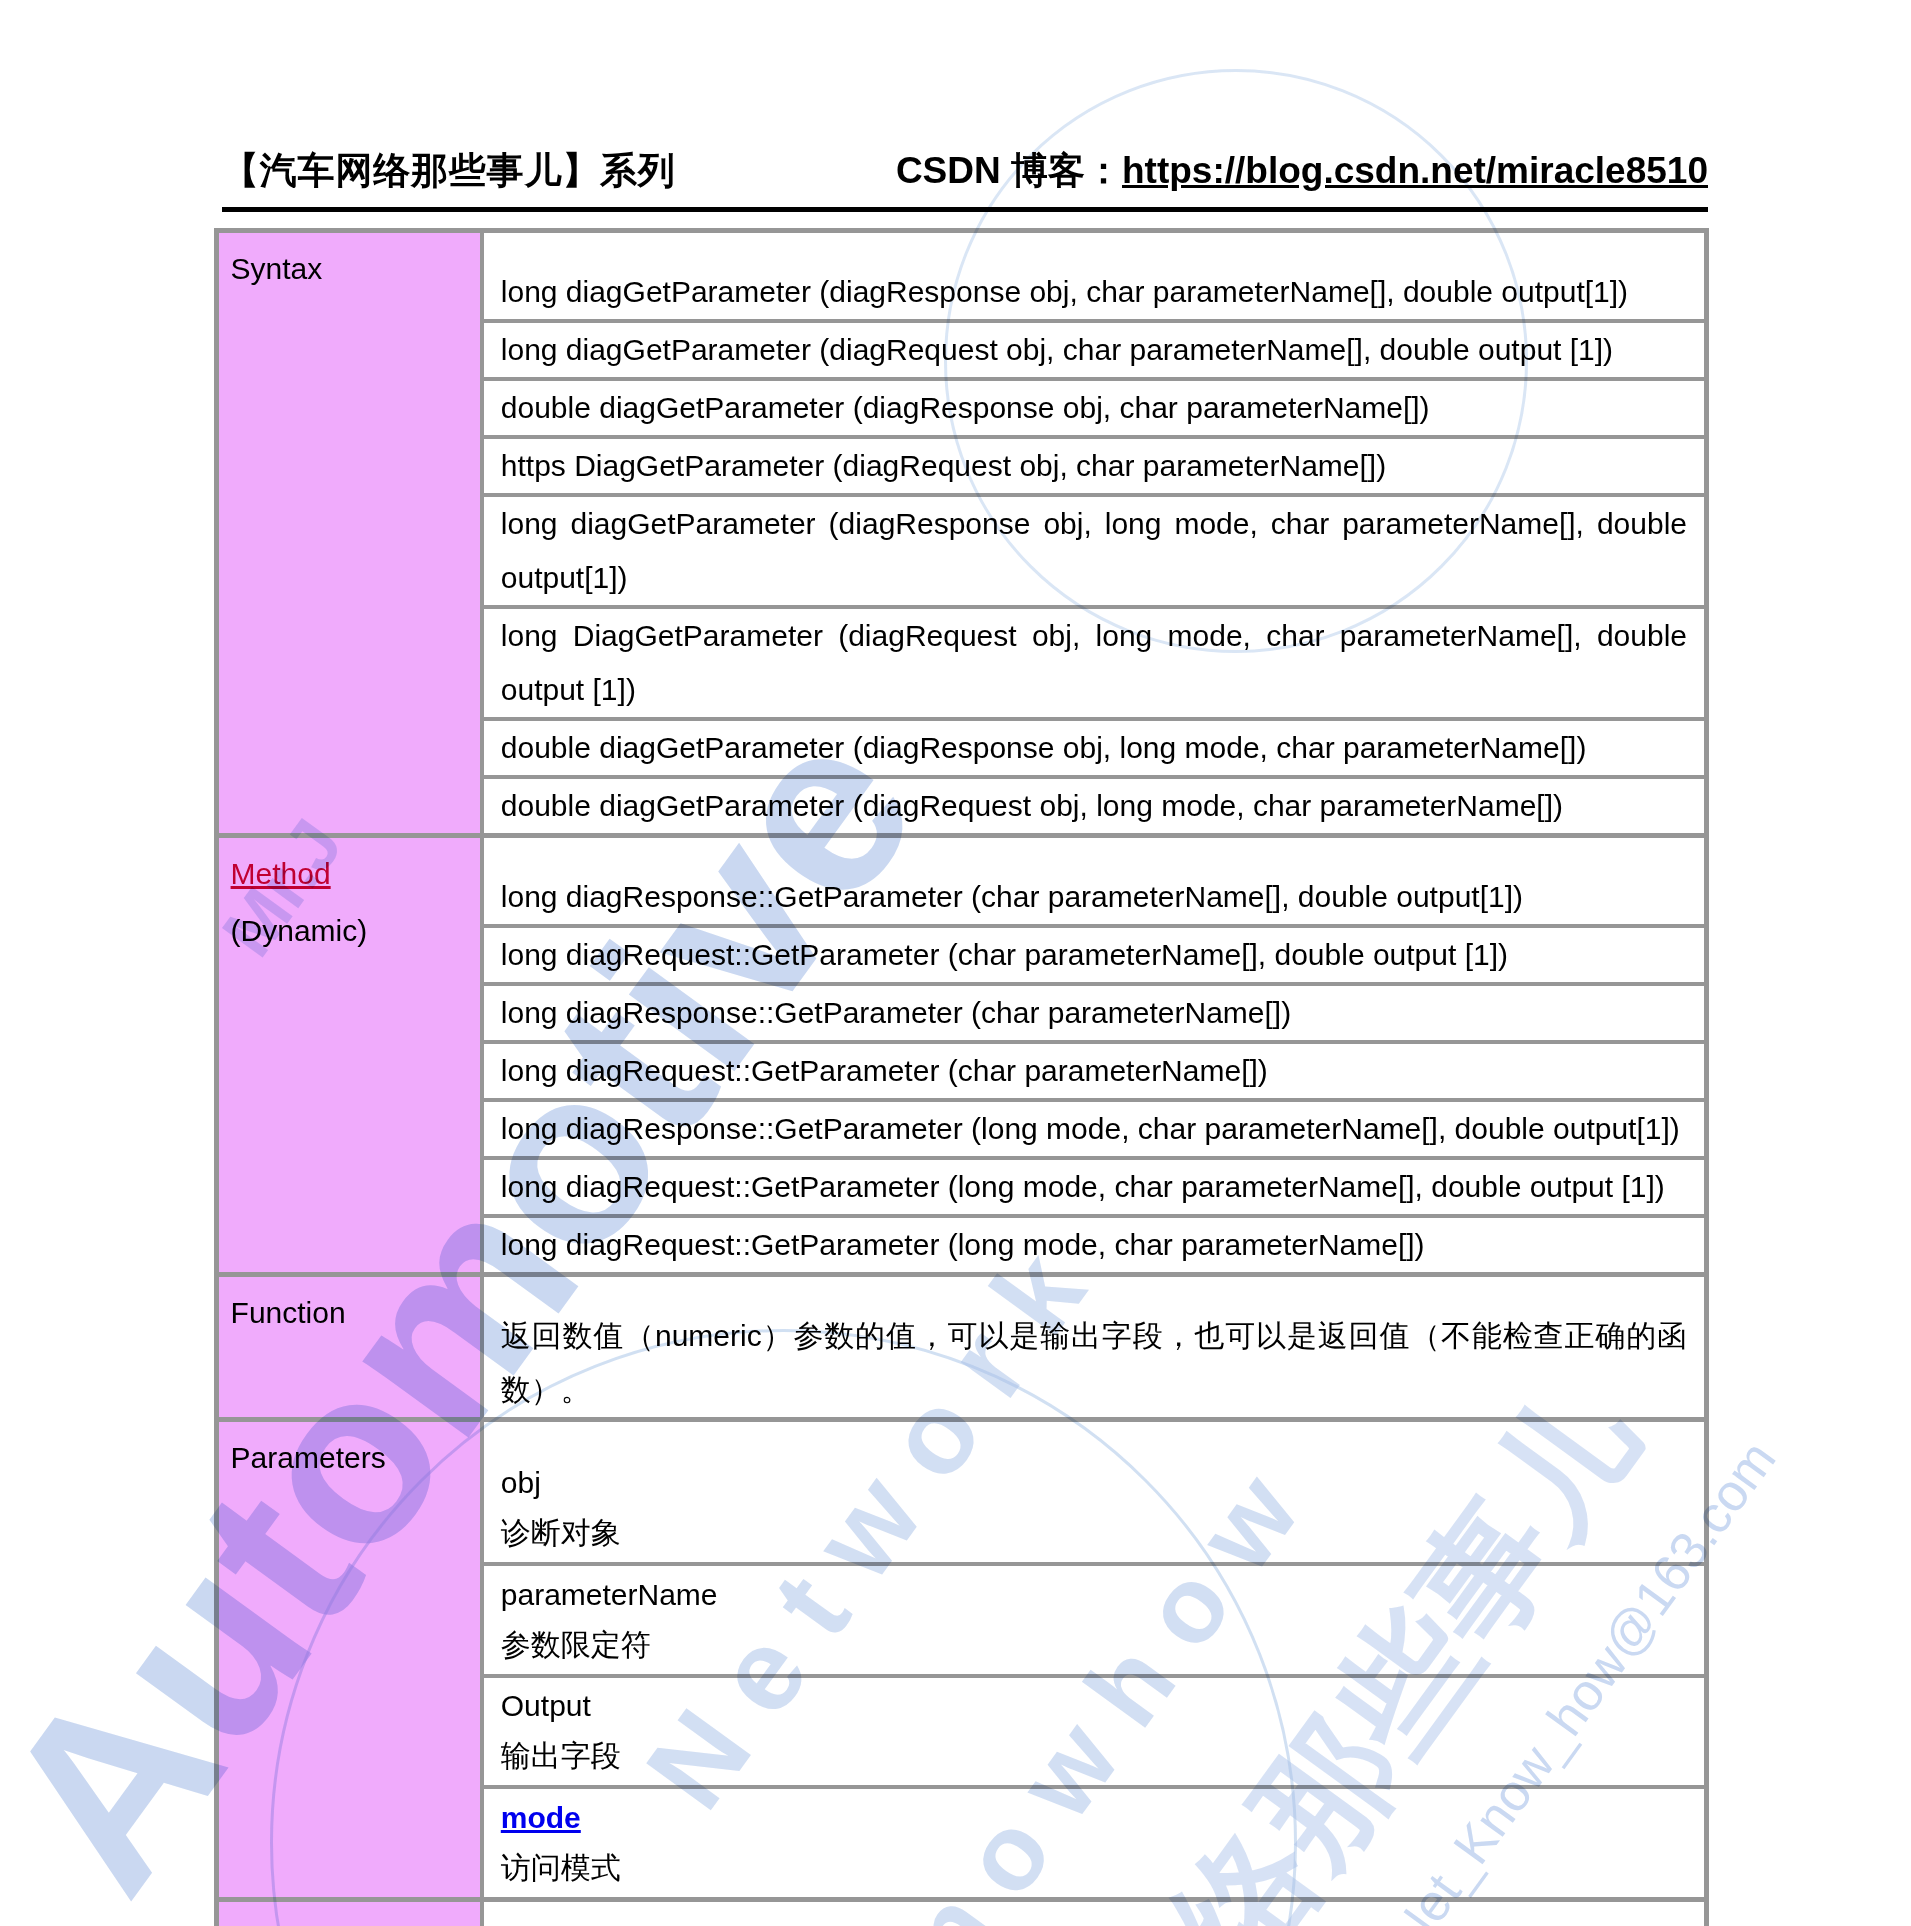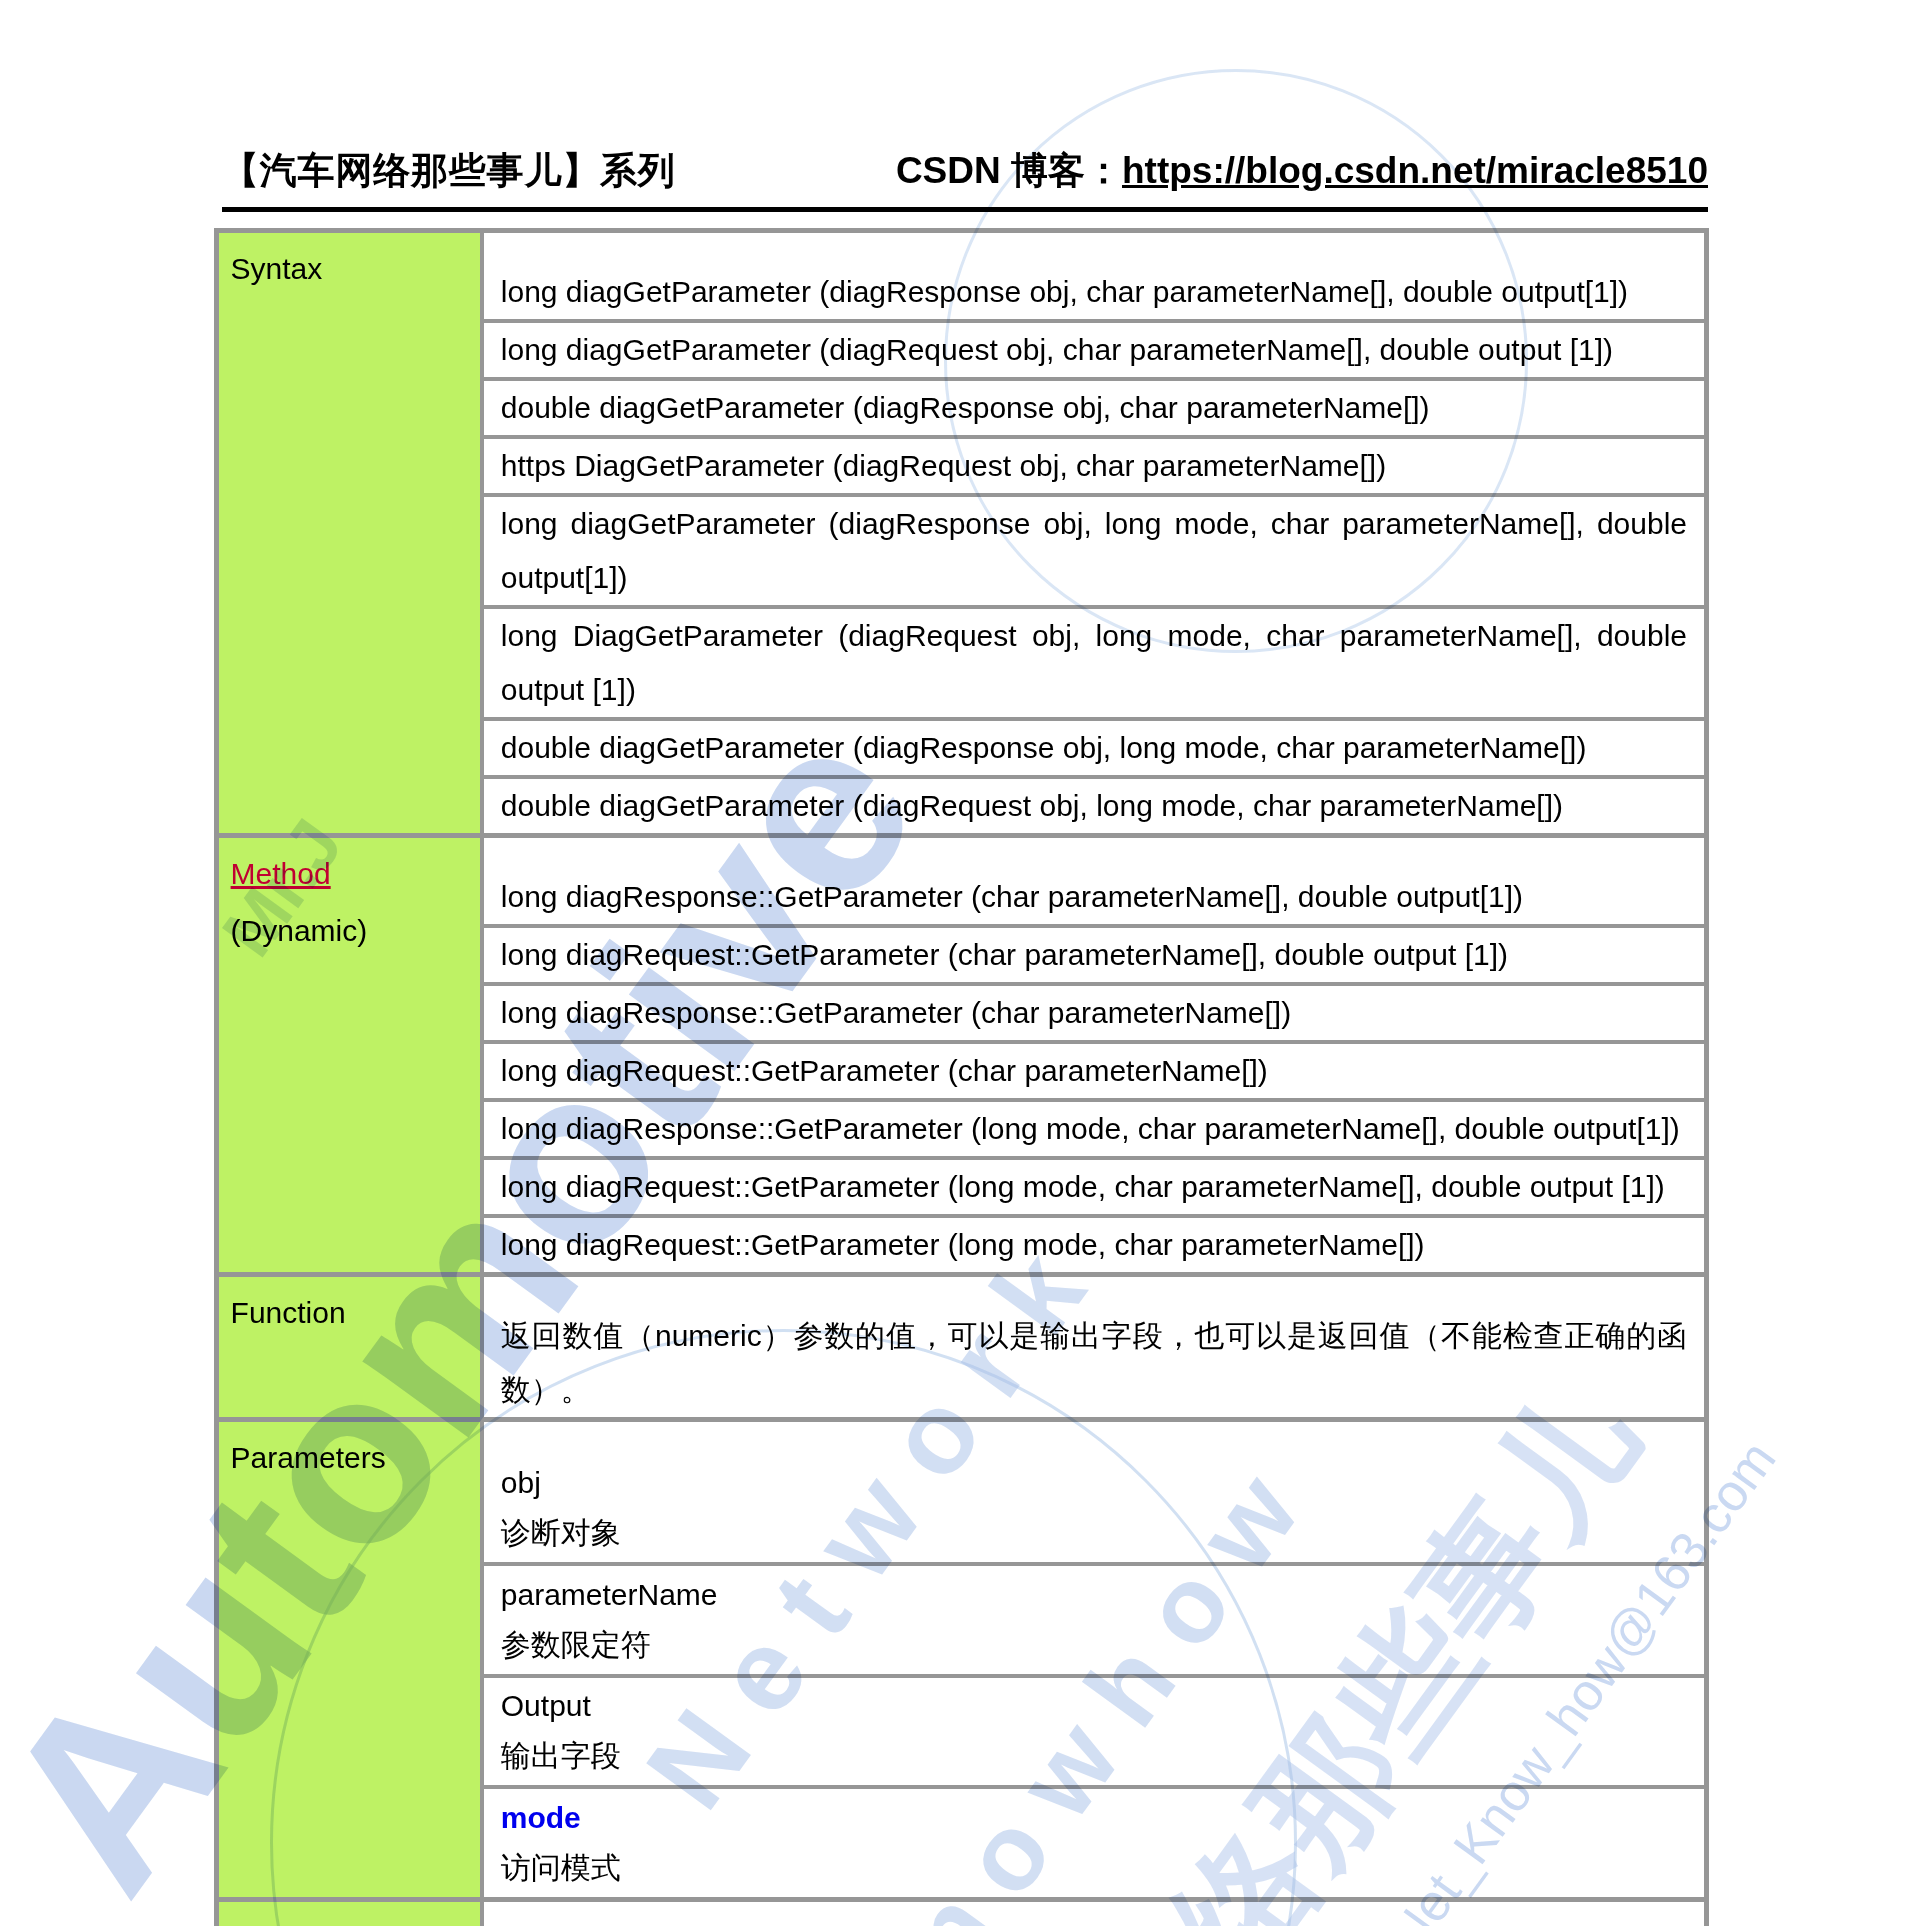--- a/index.html
+++ b/index.html
@@ -22,34 +22,34 @@
     position:absolute;left:214px;top:228px;width:1495px;
     border:5px solid #969696;
     box-sizing:border-box;
     background:transparent;
     font-size:30px;
   }
   .group{display:flex;align-items:stretch;}
   .group + .group{border-top:5px solid #969696;}
   .glabel{
     width:240px;flex:0 0 240px;
-    background:#bef264;
+    background:#f0abfc;
     border-right:4.6px solid #969696;
     padding:13px 9.2px 0 11.6px;
     box-sizing:content-box;
     line-height:46px;
   }
   .gbody{flex:1 1 auto;min-width:0;background:#fff;margin-top:32px;}
   .crow{padding:0px 17px;line-height:54px;text-align:justify;}
   .crow + .crow{border-top:4.6px solid #969696;}
   .prow{padding:3.9px 17px;line-height:50px;}
   .prow + .prow{border-top:4.6px solid #969696;}
   .method-label{color:#C00032;text-decoration:underline;}
   .method-sub{display:block;margin-top:10.8px;color:#000;}
-  .link-blue{color:#0000EE;font-weight:bold;}
+  .link-blue{color:#0000EE;text-decoration:underline;font-weight:bold;}
   .link-blue2{color:#0000EE;text-decoration:underline;font-weight:600;}
   .rv-rest{margin-left:10.8px;}
   
   .av-row{display:flex;align-items:stretch;}
   .av-cell{padding:2.3px 14px;line-height:54px;box-sizing:border-box;text-align:justify;}
   .av-cell + .av-cell{border-left:4.6px solid #969696;}
   .av-c0{width:20.4%;flex:0 0 20.4%;}
   .av-c1{width:19.4%;flex:0 0 19.4%;}
   .av-c2{width:28.4%;flex:0 0 28.4%;}
   .av-c3{flex:1 1 auto;}

